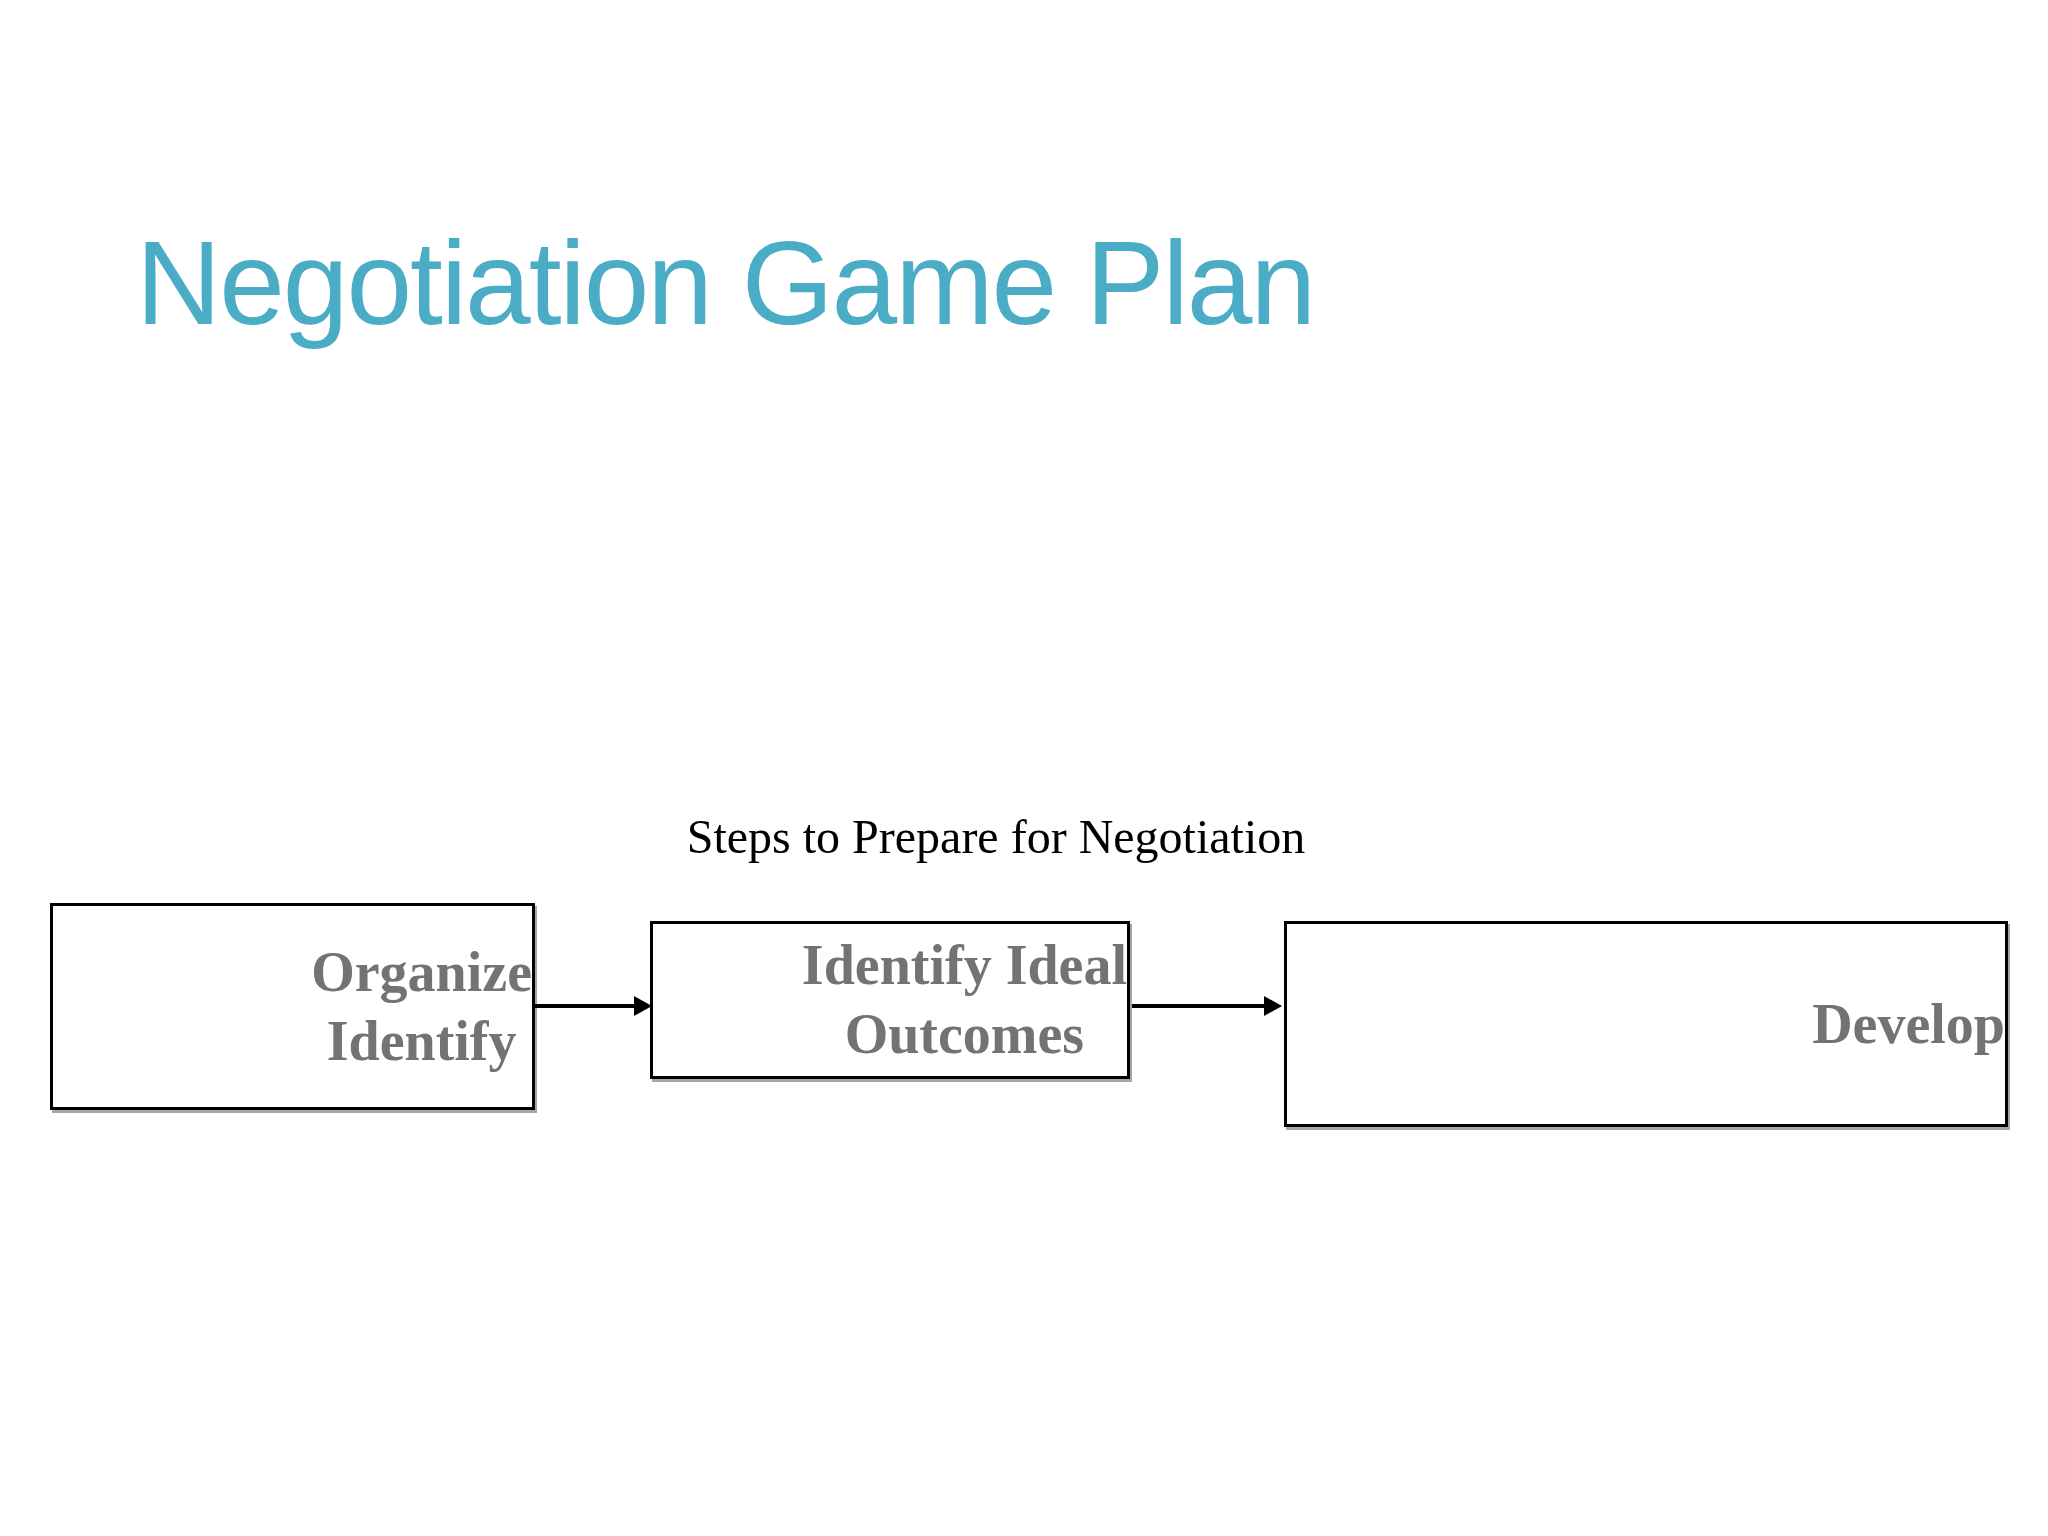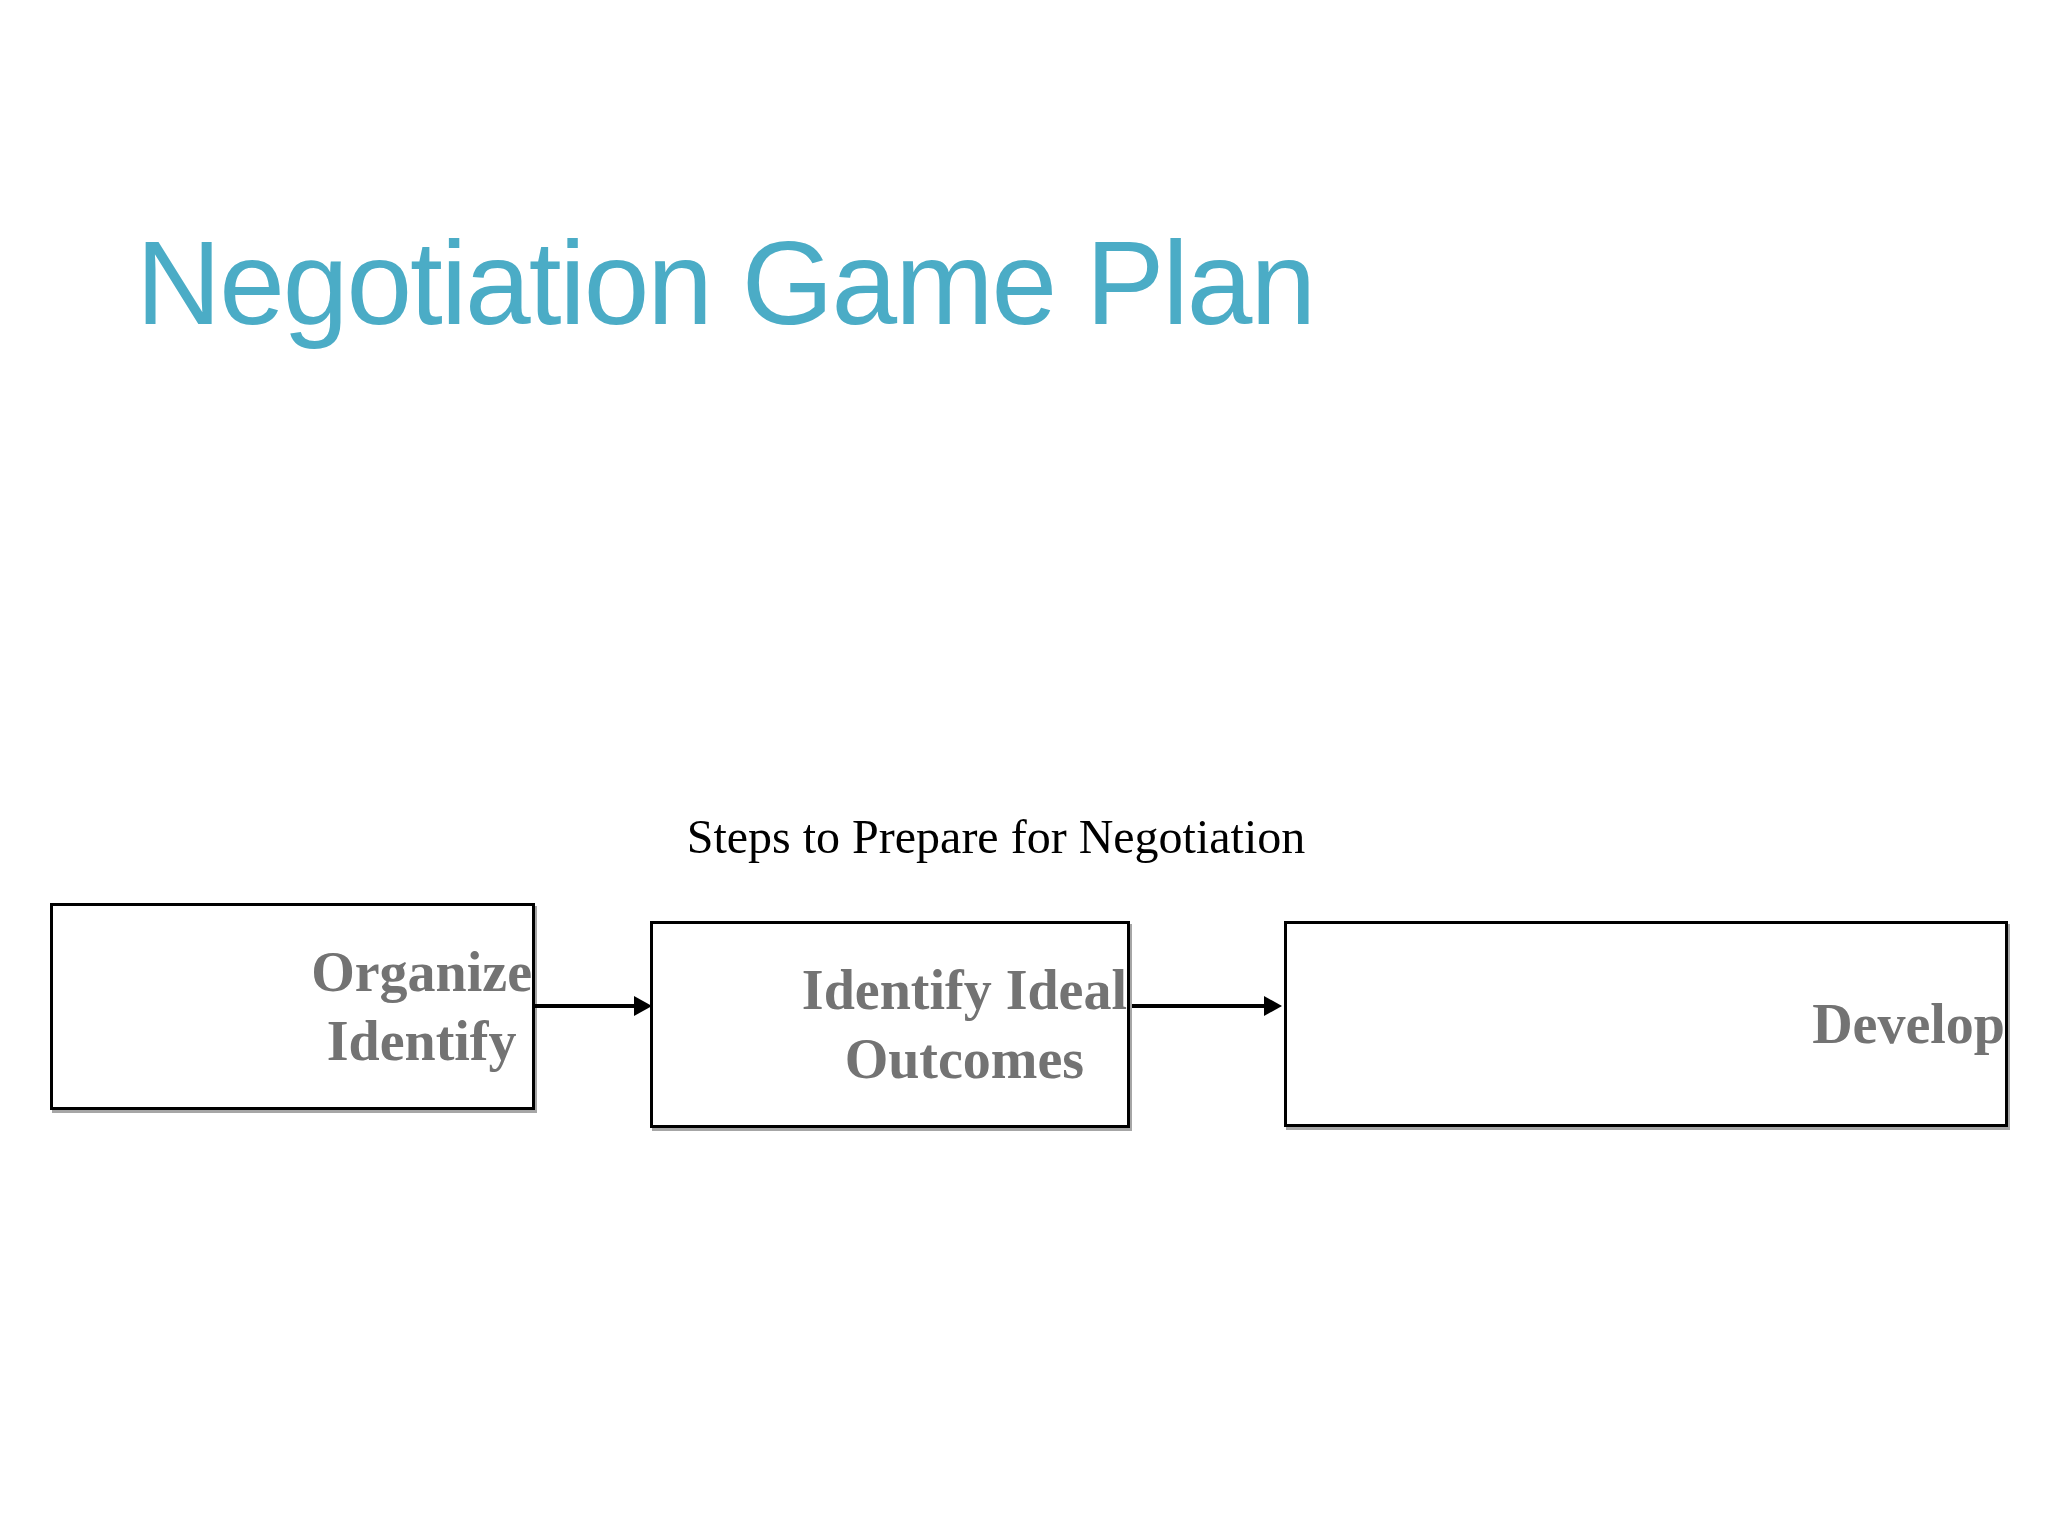--- a/index.html
+++ b/index.html
@@ -59,21 +59,21 @@
     justify-content: flex-end;
     text-align: center;
     font-family: "Liberation Serif", serif;
     font-weight: 700;
     font-size: 56px;
     line-height: 69px;
     color: #737373;
     box-sizing: border-box;
   }
   .flow-box.box-1 { left: 50px;   top: 903px; width: 485px; height: 207px; }
-  .flow-box.box-2 { left: 650px;  top: 921px; width: 480px; height: 207px; }
+  .flow-box.box-2 { left: 650px;  top: 921px; width: 480px; height: 158px; }
   .flow-box.box-3 { left: 1244px; top: 921px; width: 724px; height: 206px; margin-left: 40px; }
   .flow-arrow {
     position: absolute;
     height: 4px;
     background: #000000;
   }
   .flow-arrow .arrow-head {
     position: absolute;
     right: -18px;
     top: 50%;

